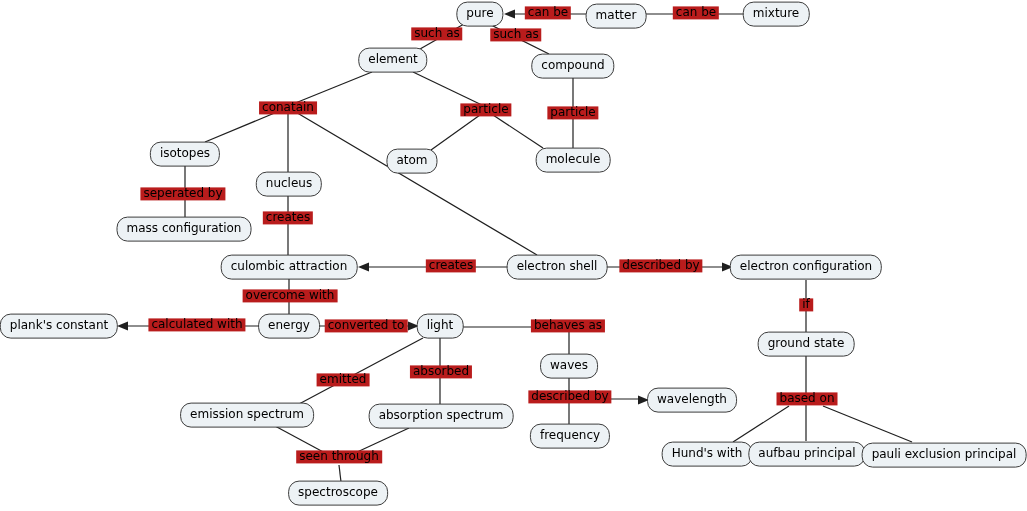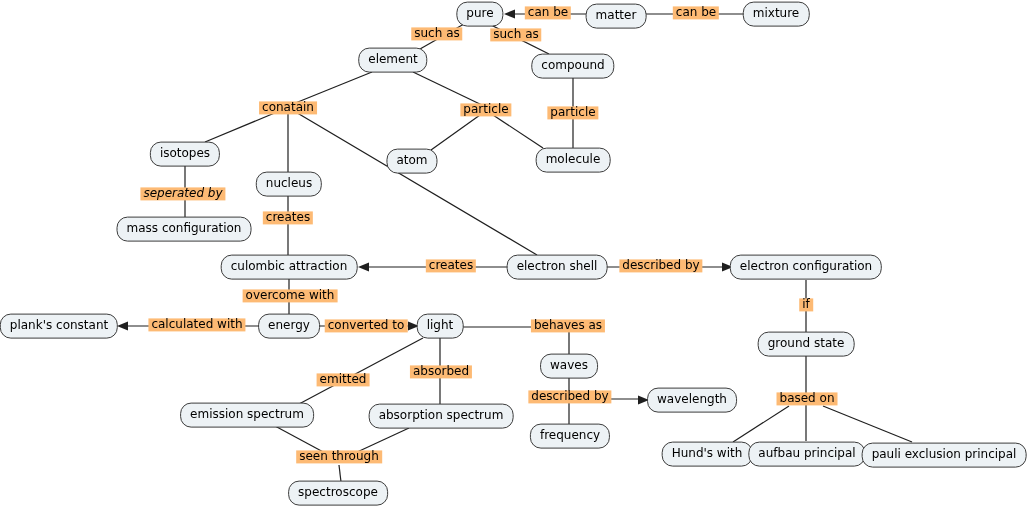--- a/index.html
+++ b/index.html
@@ -28,21 +28,21 @@
     line-height: 1.15;
     color: #000000;
     white-space: nowrap;
     z-index: 2;
     box-sizing: border-box;
     text-align: center;
   }
   .edge-label {
     position: absolute;
     transform: translate(-50%, -50%);
-    background: #fdba74;
+    background: #b91c1c;
     padding: 0 3px;
     font-size: 12px;
     line-height: 1.1;
     color: #000000;
     white-space: nowrap;
     z-index: 1;
     text-align: center;
   }
 </style>
 </head>
@@ -118,21 +118,21 @@
       <div class="node" style="left: 944px; top: 455px;">pauli exclusion principal</div>
     </div>
   <div id="labels-layer">
       <div class="edge-label" style="left: 548px; top: 13px;">can be</div>
       <div class="edge-label" style="left: 696px; top: 13px;">can be</div>
       <div class="edge-label" style="left: 437px; top: 34px;">such as</div>
       <div class="edge-label" style="left: 516px; top: 35px;">such as</div>
       <div class="edge-label" style="left: 288px; top: 108px;">conatain</div>
       <div class="edge-label" style="left: 486px; top: 110px;">particle</div>
       <div class="edge-label" style="left: 573px; top: 113px;">particle</div>
-      <div class="edge-label" style="left: 183px; top: 194px; font-style: italic;">seperated by</div>
+      <div class="edge-label" style="left: 183px; top: 194px;">seperated by</div>
       <div class="edge-label" style="left: 288px; top: 218px;">creates</div>
       <div class="edge-label" style="left: 451px; top: 266px;">creates</div>
       <div class="edge-label" style="left: 661px; top: 266px;">described by</div>
       <div class="edge-label" style="left: 290px; top: 296px;">overcome with</div>
       <div class="edge-label" style="left: 197px; top: 325px;">calculated with</div>
       <div class="edge-label" style="left: 366px; top: 326px;">converted to</div>
       <div class="edge-label" style="left: 568px; top: 326px;">behaves as</div>
       <div class="edge-label" style="left: 343px; top: 380px;">emitted</div>
       <div class="edge-label" style="left: 441px; top: 372px;">absorbed</div>
       <div class="edge-label" style="left: 570px; top: 397px;">described by</div>

